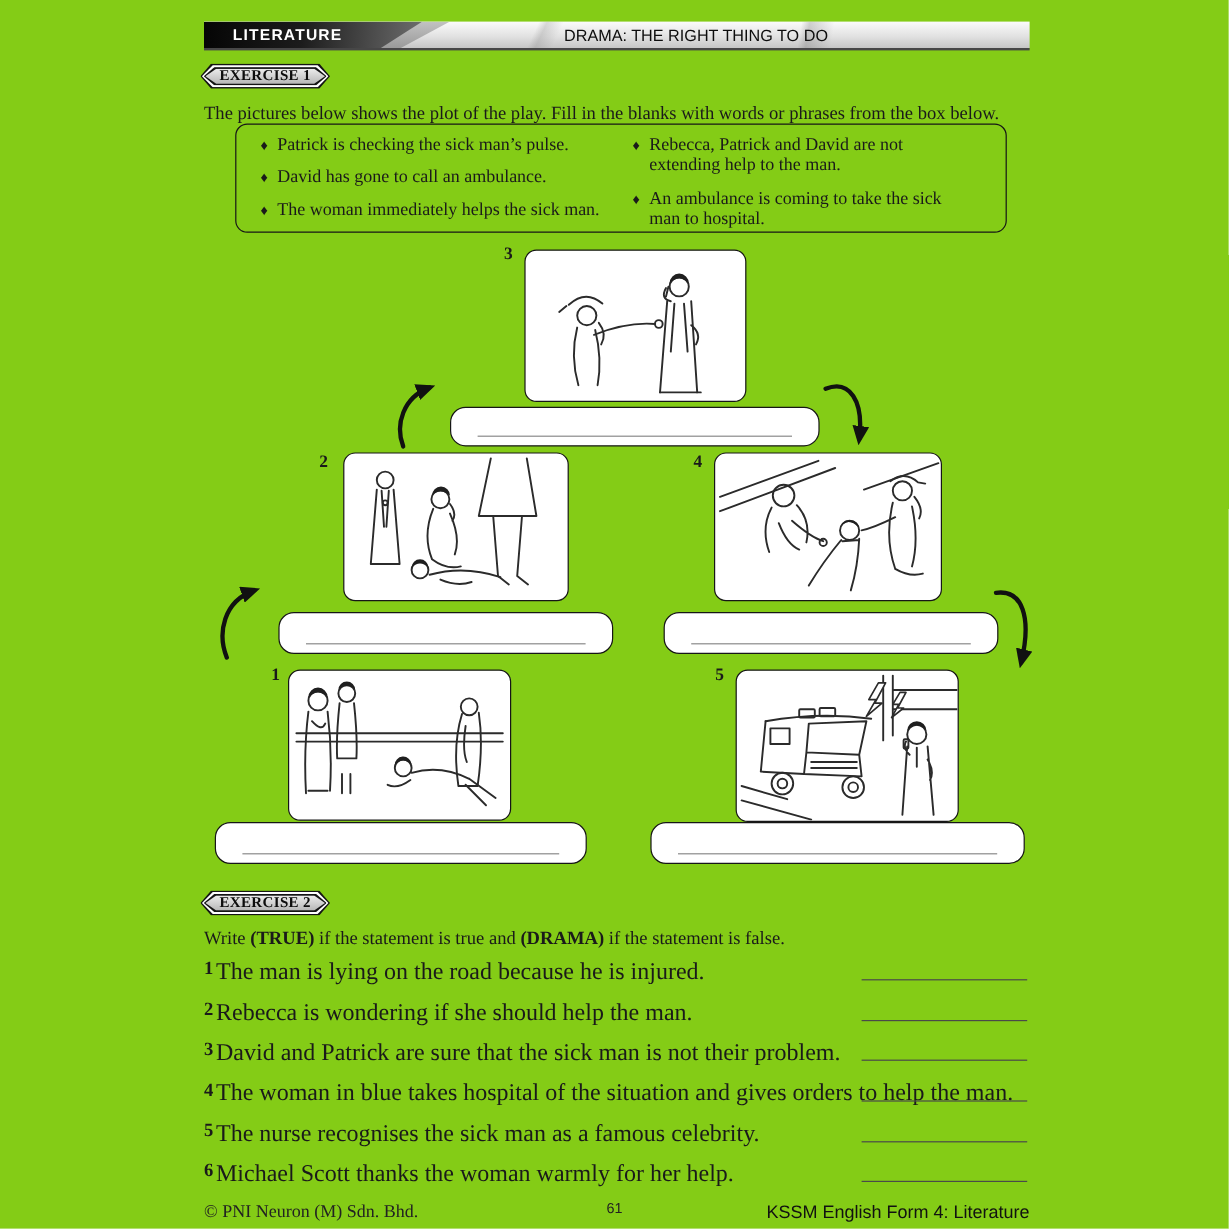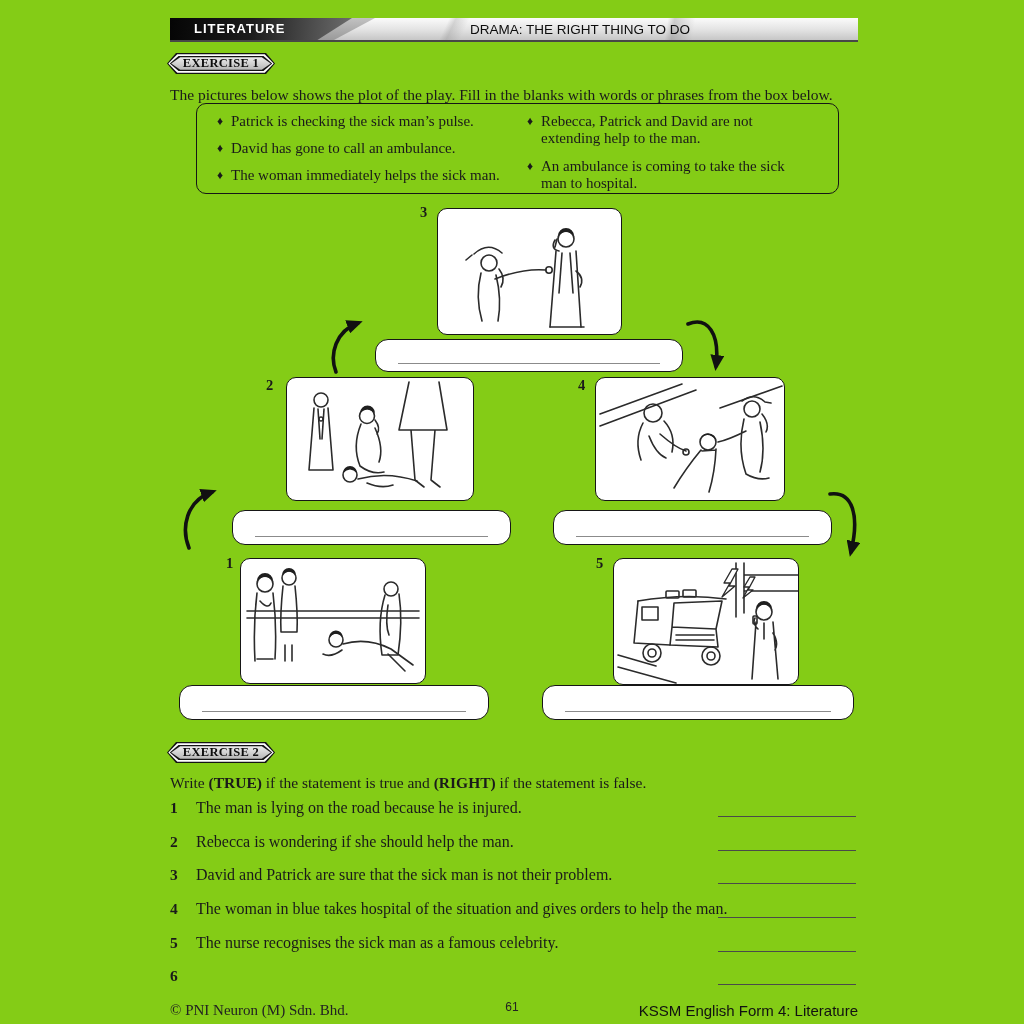--- a/index.html
+++ b/index.html
@@ -52,21 +52,21 @@
   .pnum{position:absolute;font-weight:bold;font-size:14.5px;}
   .blank{position:absolute;border:1.6px solid #161616;border-radius:13px;background:#fff;}
   .wline{position:absolute;left:22px;right:22px;bottom:7px;border-top:1.7px solid #8b8b8b;}
   .arr{position:absolute;}
   .sk{stroke:#2b2b2b;fill:none;stroke-width:1.6;stroke-linecap:round;stroke-linejoin:round;}
   .hair{fill:#1f1f1f;stroke:none;}
 
   
   .strow{position:absolute;left:0;top:0;width:1024px;height:22px;}
   .st-num{position:absolute;left:170px;font-weight:bold;font-size:15.5px;}
-  .st-text{position:absolute;left:196px;font-size:16px;white-space:nowrap;}
+  .st-text{position:absolute;left:180px;font-size:20px;white-space:nowrap;}
   .ans-line{position:absolute;left:718px;width:138px;border-top:1.8px solid #4a4a4a;}
   .b{font-weight:bold;}
 
   
   .foot-l{position:absolute;left:170px;top:1002px;font-size:15px;color:#222;}
   .foot-c{position:absolute;left:0;right:0;top:1000px;text-align:center;
           font-family:"Liberation Sans",sans-serif;font-size:12px;color:#222;}
   .foot-r{position:absolute;right:166px;top:1002px;font-family:"Liberation Sans",sans-serif;
           font-size:15px;color:#111;}
 </style>
@@ -266,21 +266,21 @@
     <div class="wline"></div>
   </div>
 
   <div class="badge" style="left:167px;top:742px;">
     <div class="l l1"></div>
     <div class="l l2"></div>
     <div class="l l3"></div>
     <div class="l l4">EXERCISE 2</div>
   </div>
 
-  <p class="instr" style="left:170px;top:758px;"><span>Write </span><span class="b">(TRUE)</span><span> if the statement is true and </span><span class="b">(RIGHT)</span><span> if the statement is false.</span></p>
+  <p class="instr" style="left:170px;top:758px;"><span>Write </span><span class="b">(TRUE)</span><span> if the statement is true and </span><span class="b">(DRAMA)</span><span> if the statement is false.</span></p>
 
   <div class="strow" style="top:799px;">
     <span class="st-num">1</span>
     <span class="st-text">The man is lying on the road because he is injured.</span>
     <div class="ans-line" style="top:17px;"></div>
   </div>
   <div class="strow" style="top:833px;">
     <span class="st-num">2</span>
     <span class="st-text">Rebecca is wondering if she should help the man.</span>
     <div class="ans-line" style="top:17px;"></div>
@@ -295,20 +295,21 @@
     <span class="st-text">The woman in blue takes hospital of the situation and gives orders to help the man.</span>
     <div class="ans-line" style="top:17px;"></div>
   </div>
   <div class="strow" style="top:934px;">
     <span class="st-num">5</span>
     <span class="st-text">The nurse recognises the sick man as a famous celebrity.</span>
     <div class="ans-line" style="top:17px;"></div>
   </div>
   <div class="strow" style="top:967px;">
     <span class="st-num">6</span>
+    <span class="st-text">Michael Scott thanks the woman warmly for her help.</span>
     <div class="ans-line" style="top:17px;"></div>
   </div>
 
   <span class="foot-l">© PNI Neuron (M) Sdn. Bhd.</span>
   <span class="foot-c">61</span>
   <span class="foot-r">KSSM English Form 4: Literature</span>
 
 </div>
 
 </body></html>

